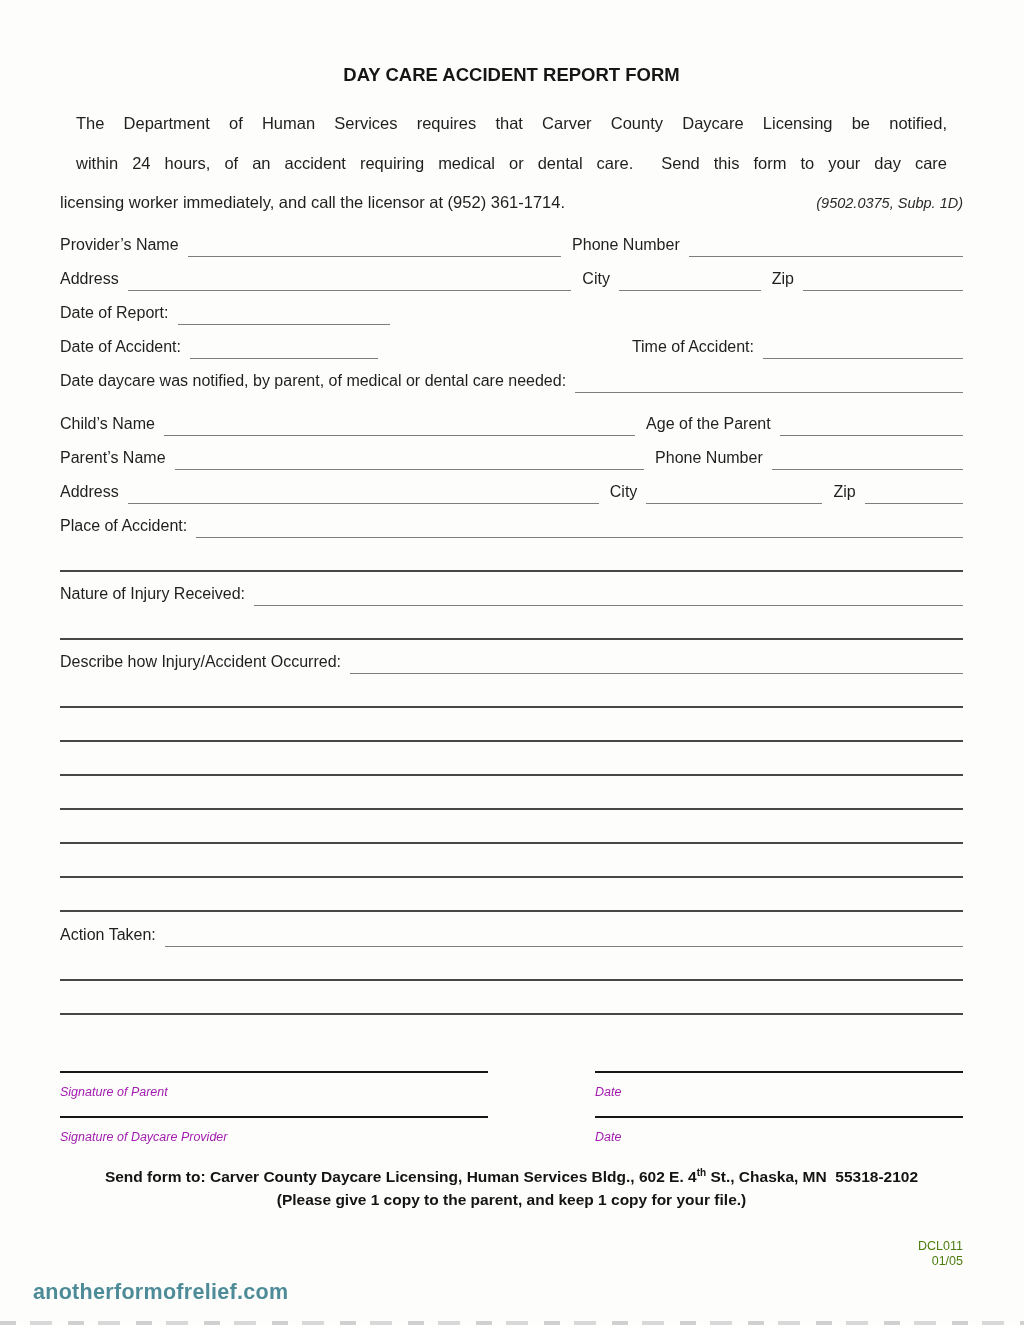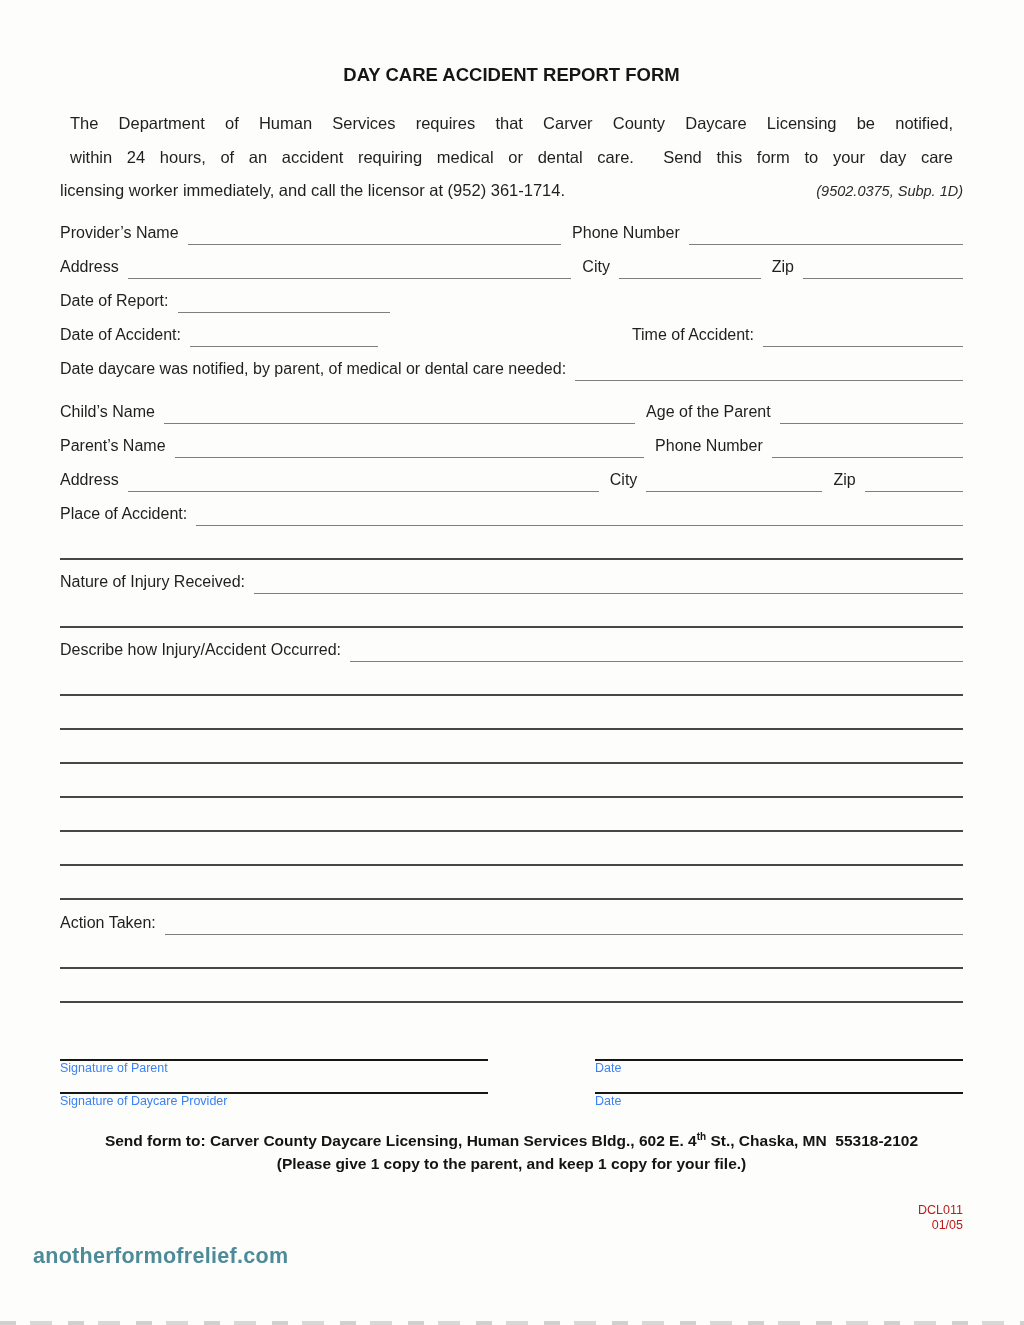--- a/index.html
+++ b/index.html
@@ -20,21 +20,21 @@
     padding-top: 56px;
     text-align: center;
     font-size: 18.5px;
     font-weight: 700;
     line-height: 22px;
     color: #161616;
   }
 
   .intro { margin-top: 26px; font-size: 16.5px; line-height: 23.5px; }
   .jline {
-    margin: 10px;
+    margin: 16px;
     text-align: justify;
     text-align-last: justify;
     white-space: nowrap;
   }
   .intro-last {
     display: flex;
     justify-content: space-between;
     align-items: baseline;
   }
   .ref { font-style: italic; font-size: 14.5px; color: #2a2a2a; }
@@ -70,42 +70,43 @@
   .sig-row {
     display: flex;
     justify-content: space-between;
     margin-top: 55px;
   }
   .sig-row.second { margin-top: 17px; align-items: center; }
   .sig-cell.left  { width: 428px; }
   .sig-cell.right { width: 368px; }
   .sig-line { border-top: 2.6px solid #161616; height: 0; }
   .sig-label {
-    padding-top: 0;
+    padding-top: 12px;
     font-size: 12.5px;
-    color: #3b82f6;
+    font-style: italic;
+    color: #a21caf;
   }
 
   .send-block {
     margin-top: 21px;
     text-align: center;
     font-weight: 700;
     font-size: 15.5px;
     line-height: 23px;
     color: #141414;
   }
   .send-block sup { font-size: 10px; line-height: 0; }
   .keep-sp { white-space: pre-wrap; }
 
   .code-block {
     margin-top: 28px;
     text-align: right;
     font-size: 12.5px;
     line-height: 15px;
-    color: #b91c1c;
+    color: #4d7c0f;
   }
 
   .watermark {
     margin-top: 11px;
     margin-left: -27px;
     font-size: 21.5px;
     font-weight: 600;
     letter-spacing: 0.3px;
   }
 

